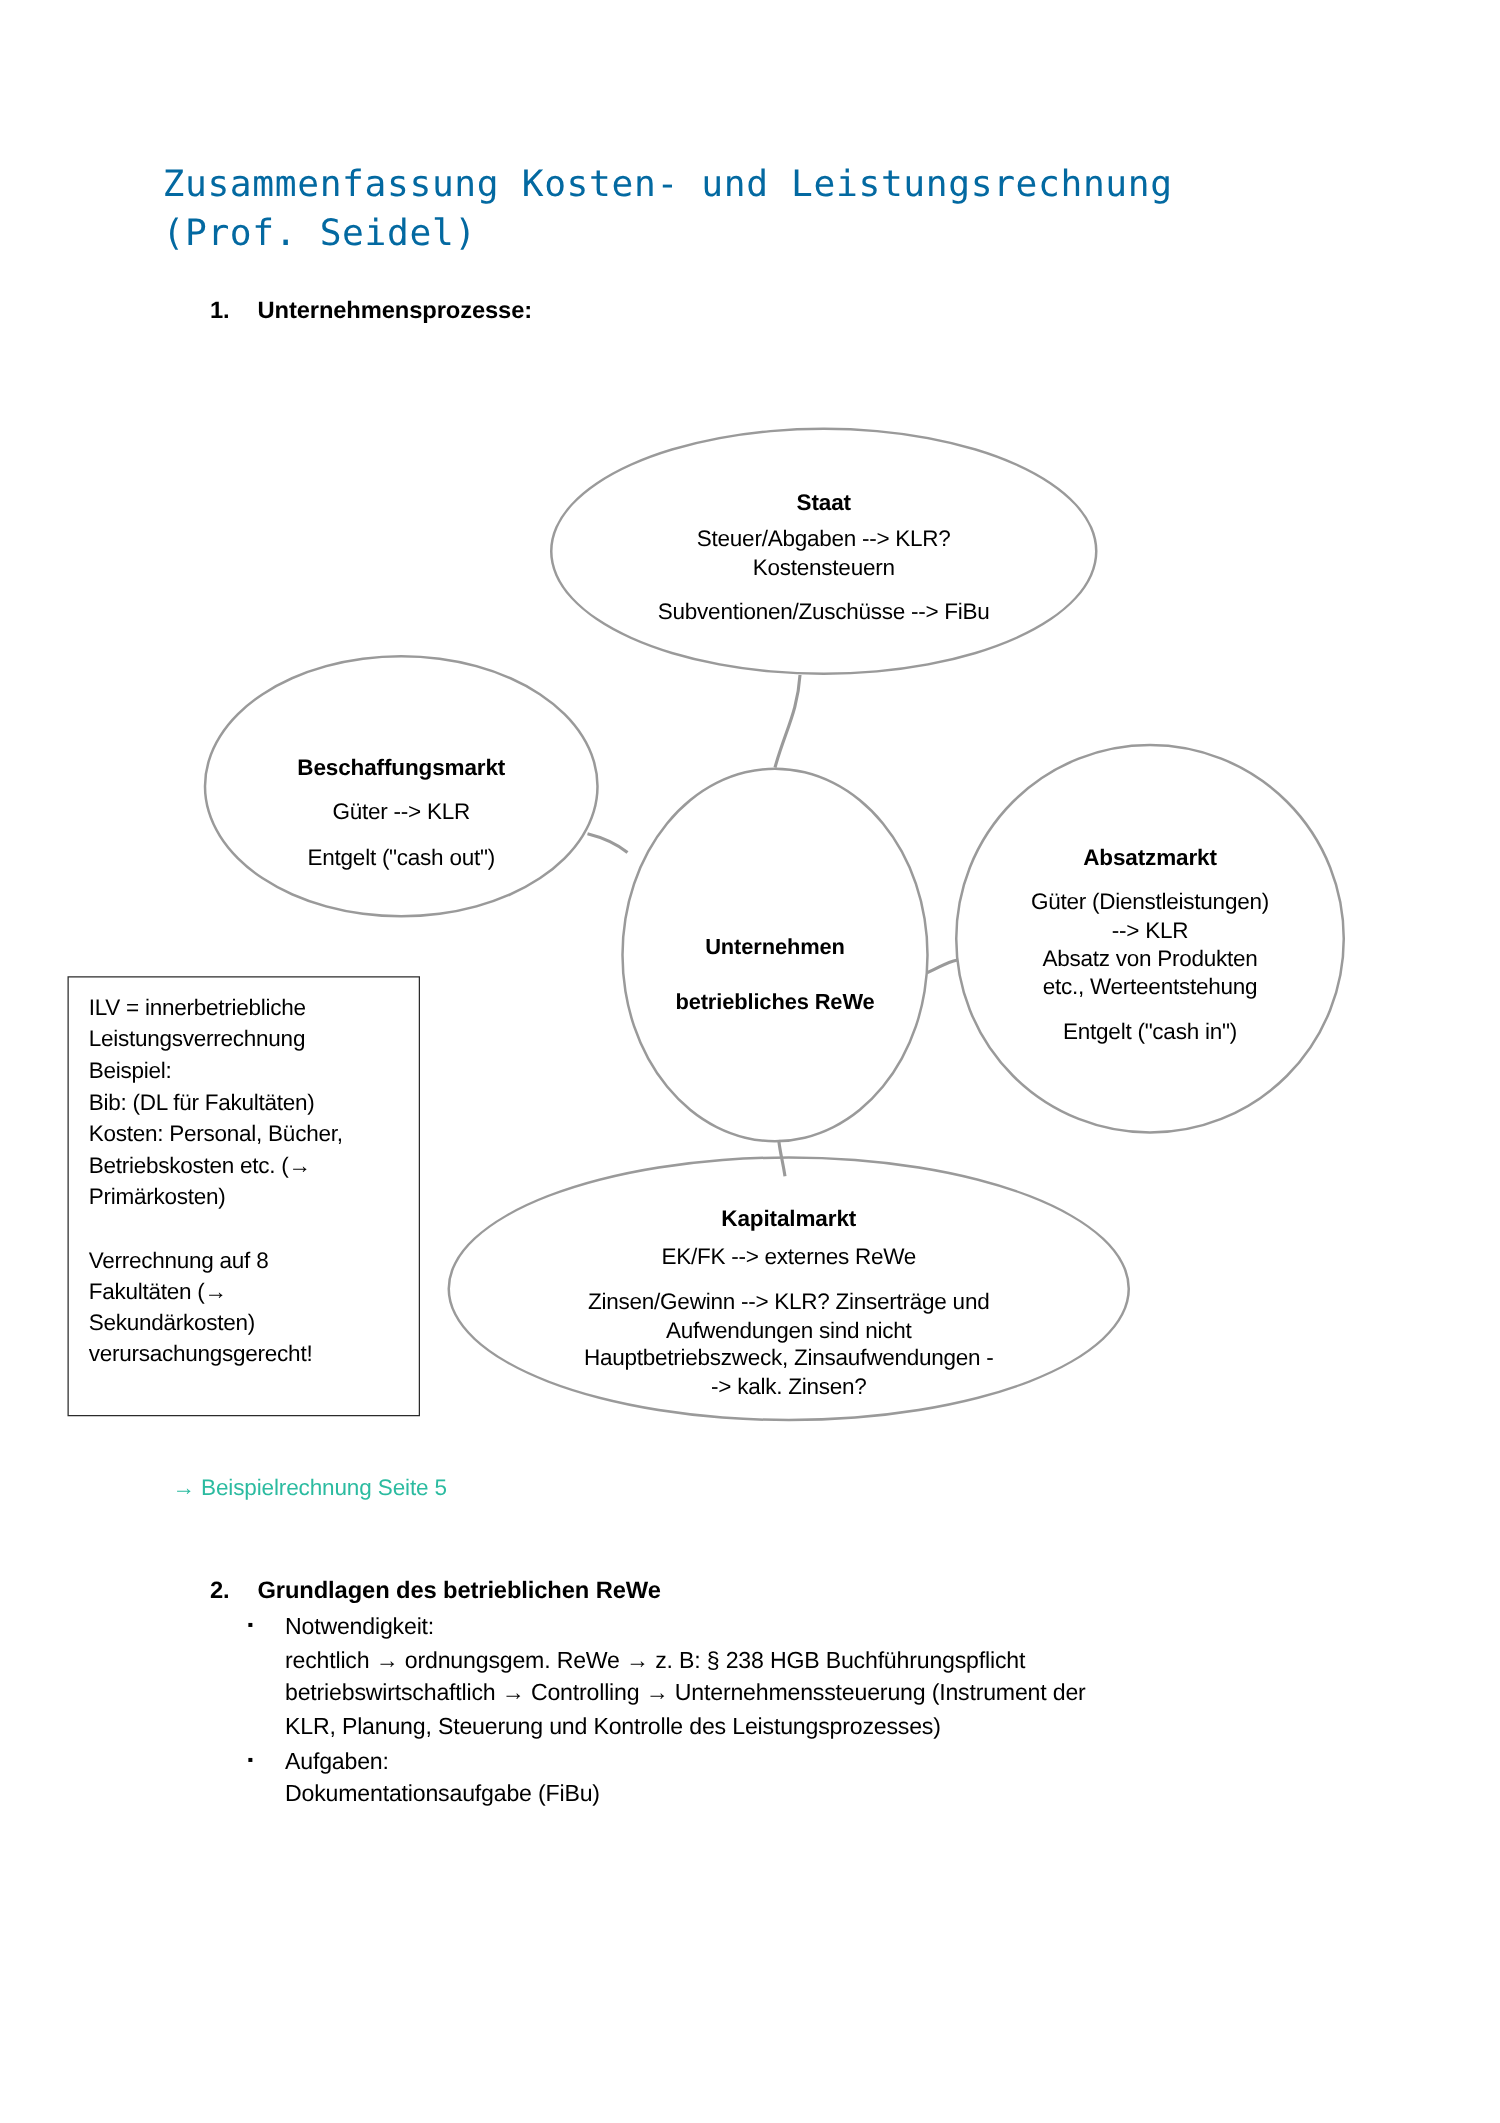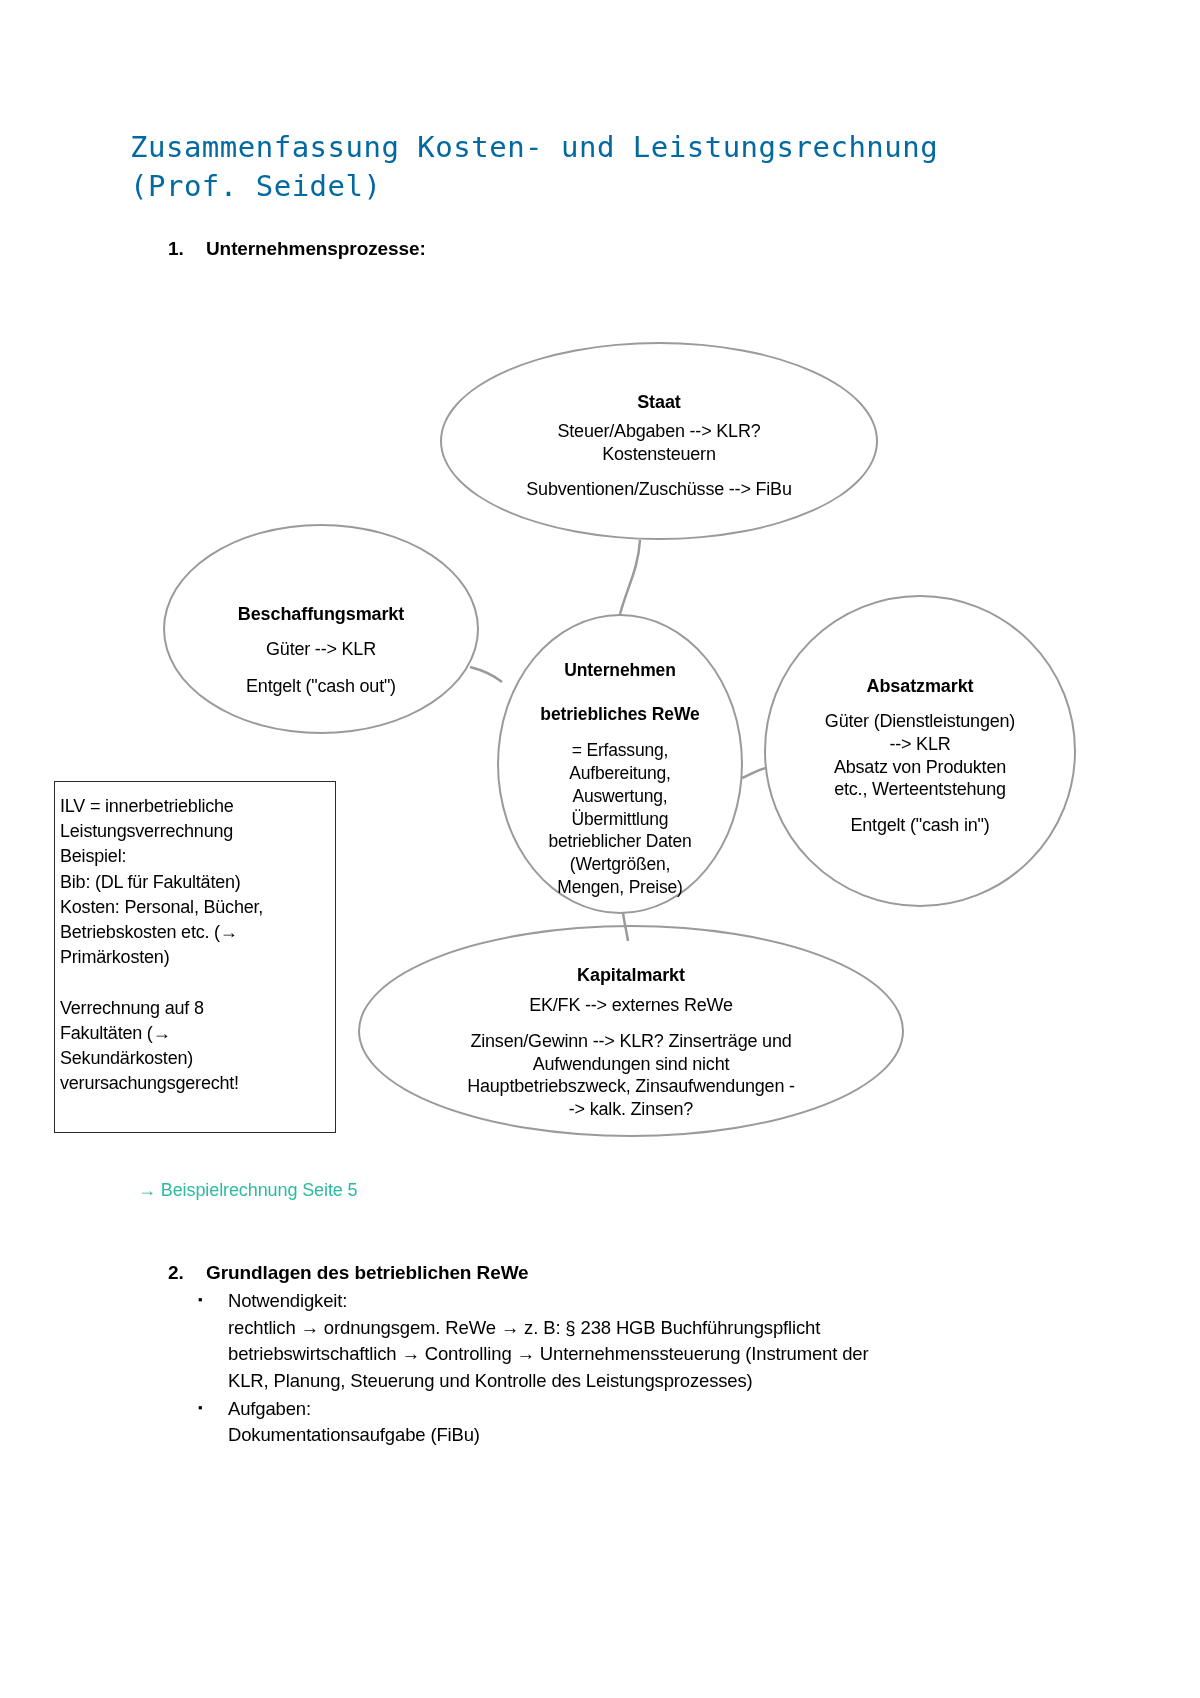--- a/index.html
+++ b/index.html
@@ -109,21 +109,21 @@
 
   
   #ilv-box {
     position: absolute;
     left: 54px;
     top: 781px;
     width: 282px;
     height: 352px;
     box-sizing: border-box;
     border: 1.5px solid #2b2b2b;
-    padding: 12px 10px 8px 5px;
+    padding: 12px 10px 8px 16px;
     font-size: 18px;
     line-height: 1.40;
     letter-spacing: -0.2px;
     white-space: pre-line;
   }
 
   
   #teal-note {
     position: absolute;
     left: 138px;
@@ -198,29 +198,20 @@
     <div class="ttl">Beschaffungsmarkt</div>
     <div class="ln blk">Güter --&gt; KLR</div>
     <div class="ln blk">Entgelt ("cash out")</div>
   </div>
 </div>
 
 <div class="node" id="node-unternehmen">
   <div class="inner">
     <div class="ttl">Unternehmen</div>
     <div class="ttl">betriebliches ReWe</div>
-    <div class="ln" style="margin-top:14px;">
-      <div>= Erfassung,</div>
-      <div>Aufbereitung,</div>
-      <div>Auswertung,</div>
-      <div>Übermittlung</div>
-      <div>betrieblicher Daten</div>
-      <div>(Wertgrößen,</div>
-      <div>Mengen, Preise)</div>
-    </div>
   </div>
 </div>
 
 <div class="node" id="node-absatz">
   <div class="inner">
     <div class="ttl">Absatzmarkt</div>
     <div class="ln blk tight">
       <div>Güter (Dienstleistungen)</div>
       <div>--&gt; KLR</div>
     </div>

